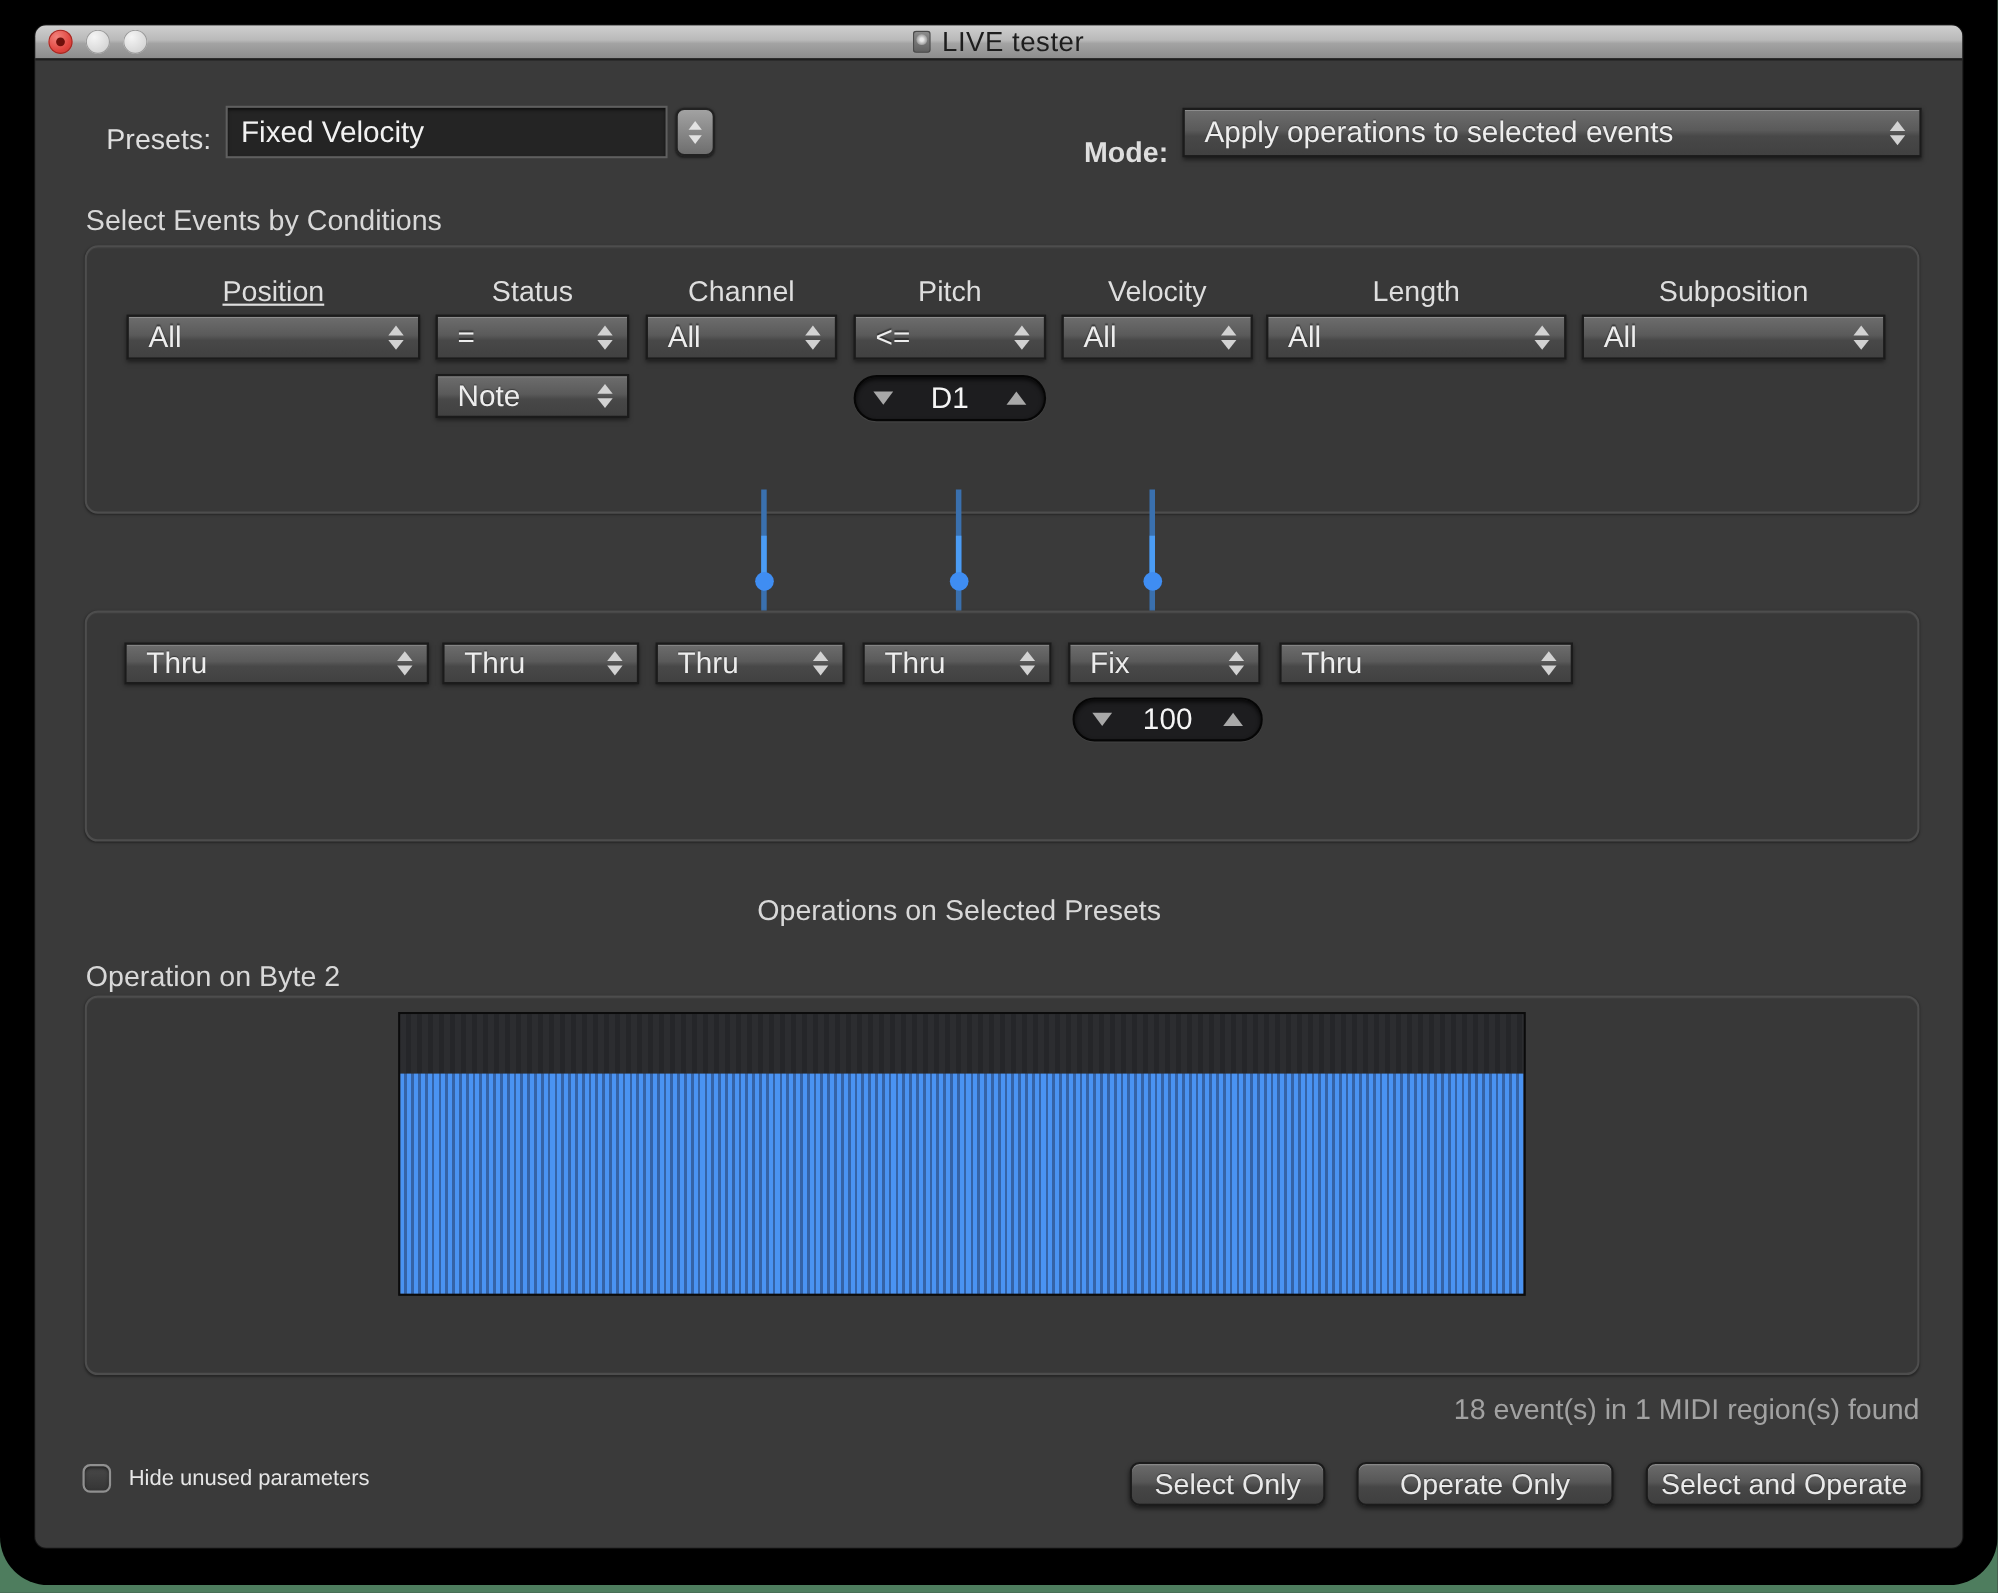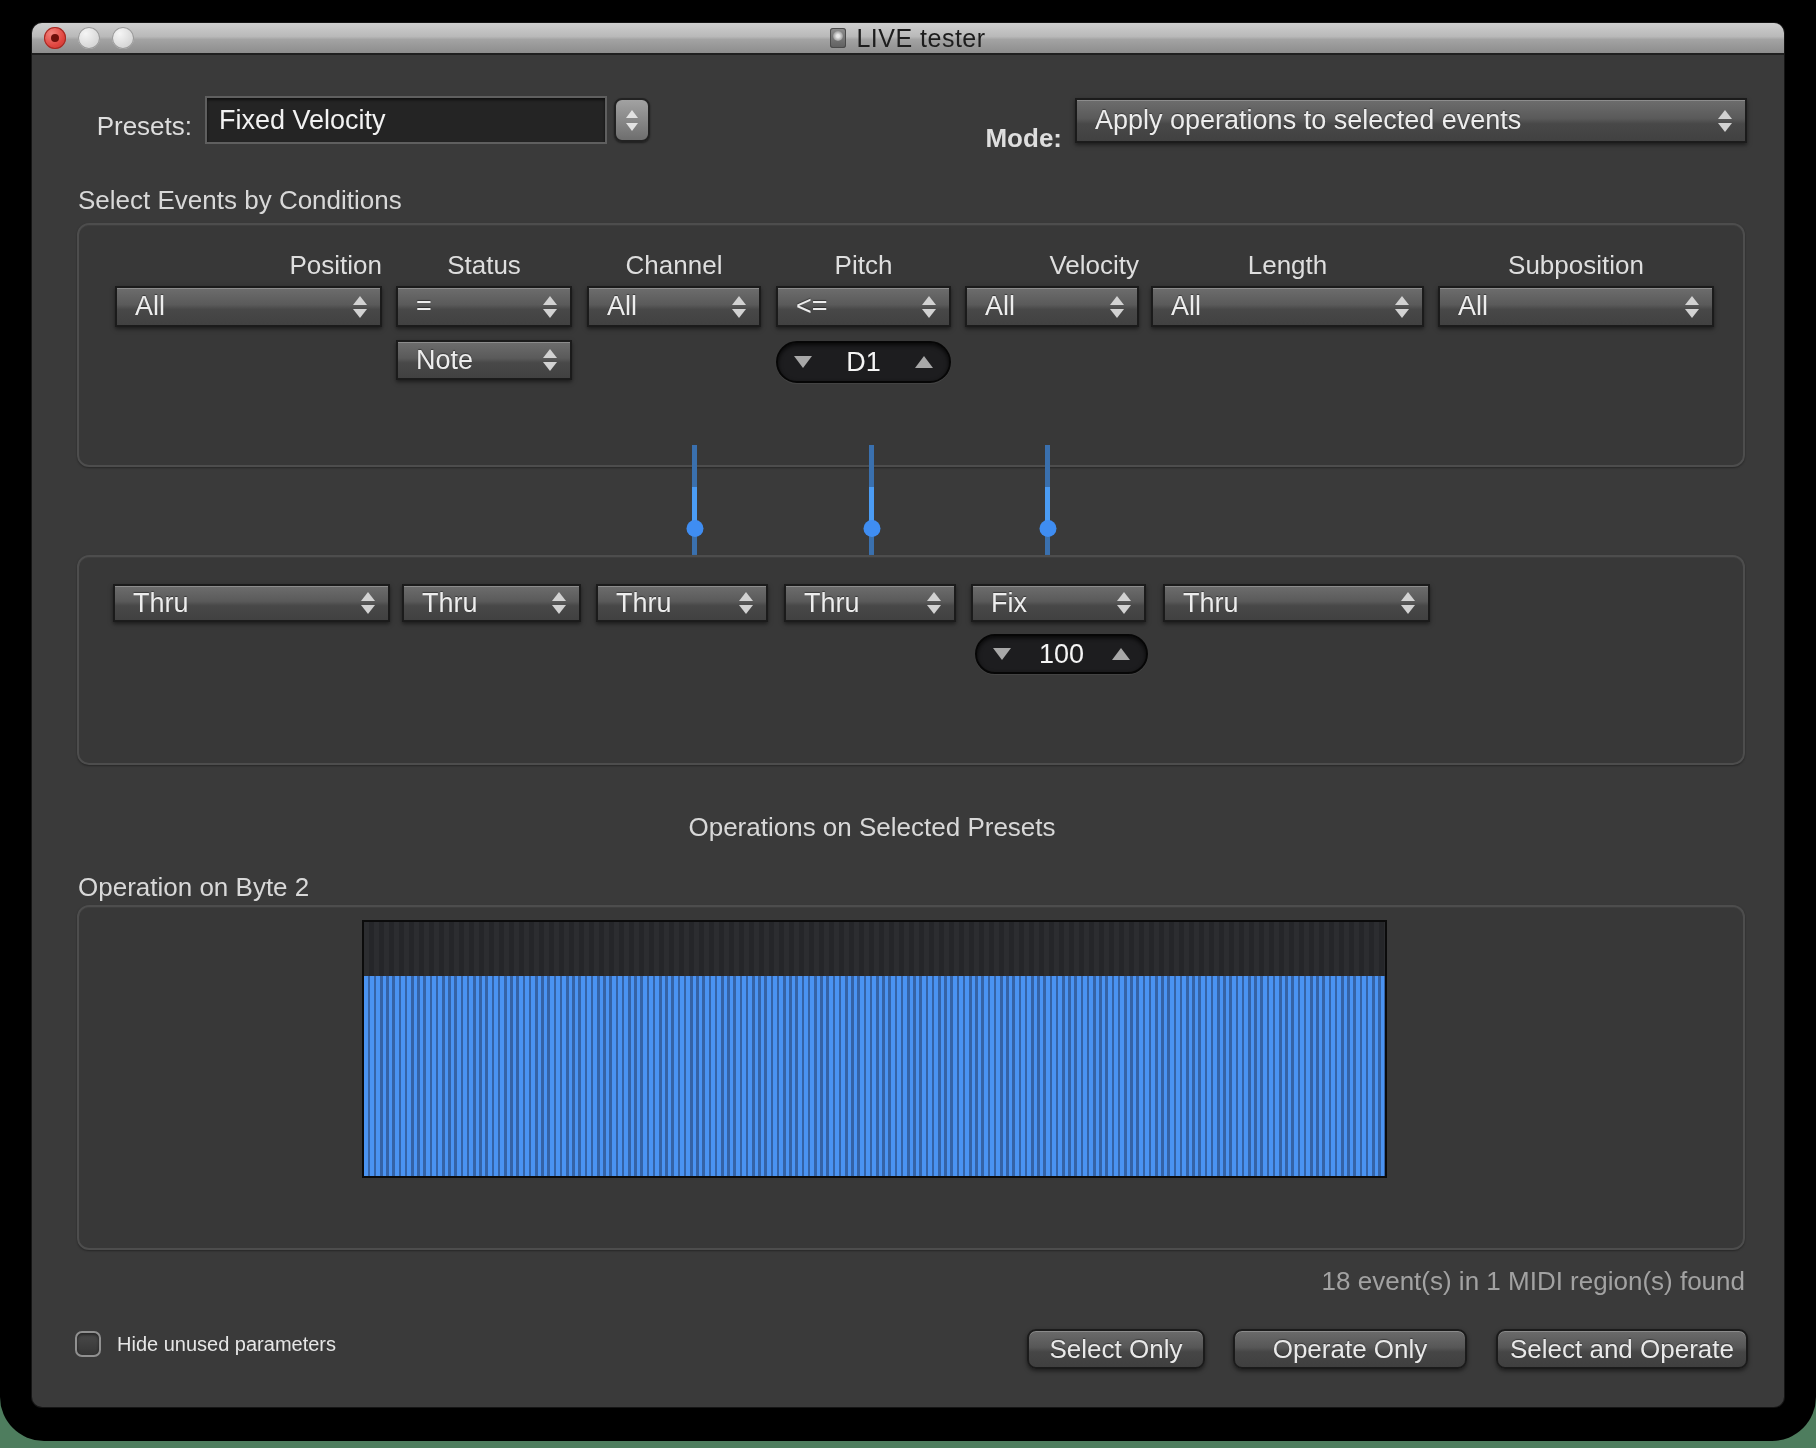--- a/index.html
+++ b/index.html
@@ -156,25 +156,25 @@
     <span class="arrows">
         <span class="tri-up"></span>
         <span class="tri-down"></span>
       </span>
   </div>
 
   <div class="heading" style="left:46px;top:162px;">Select Events by Conditions</div>
 
   <div class="panel" style="left:45px;top:200px;width:1668px;height:244px;"></div>
 
-  <div class="lbl" style="left:83px;top:227px;width:267px;text-align:right;">Position</div>
+  <div class="lbl" style="left:83px;top:227px;width:267px;text-align:center;text-decoration:underline;">Position</div>
   <div class="lbl" style="left:364px;top:227px;width:176px;text-align:center;">Status</div>
   <div class="lbl" style="left:555px;top:227px;width:174px;text-align:center;">Channel</div>
   <div class="lbl" style="left:744px;top:227px;width:175px;text-align:center;">Pitch</div>
-  <div class="lbl" style="left:933px;top:227px;width:174px;text-align:right;">Velocity</div>
+  <div class="lbl" style="left:933px;top:227px;width:174px;text-align:center;">Velocity</div>
   <div class="lbl" style="left:1119px;top:227px;width:273px;text-align:center;">Length</div>
   <div class="lbl" style="left:1406px;top:227px;width:276px;text-align:center;">Subposition</div>
 
   <div class="popup" style="left:83px;top:263px;width:267px;">
       <span>All</span>
       <span class="arrows">
         <span class="tri-up"></span>
         <span class="tri-down"></span>
       </span>
     </div>

